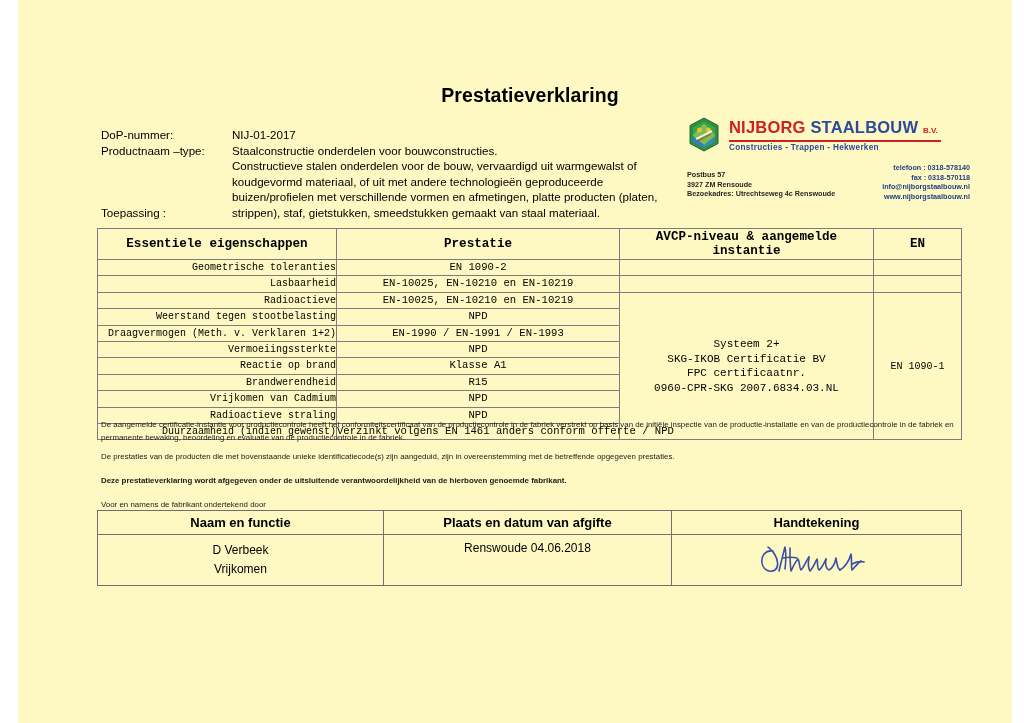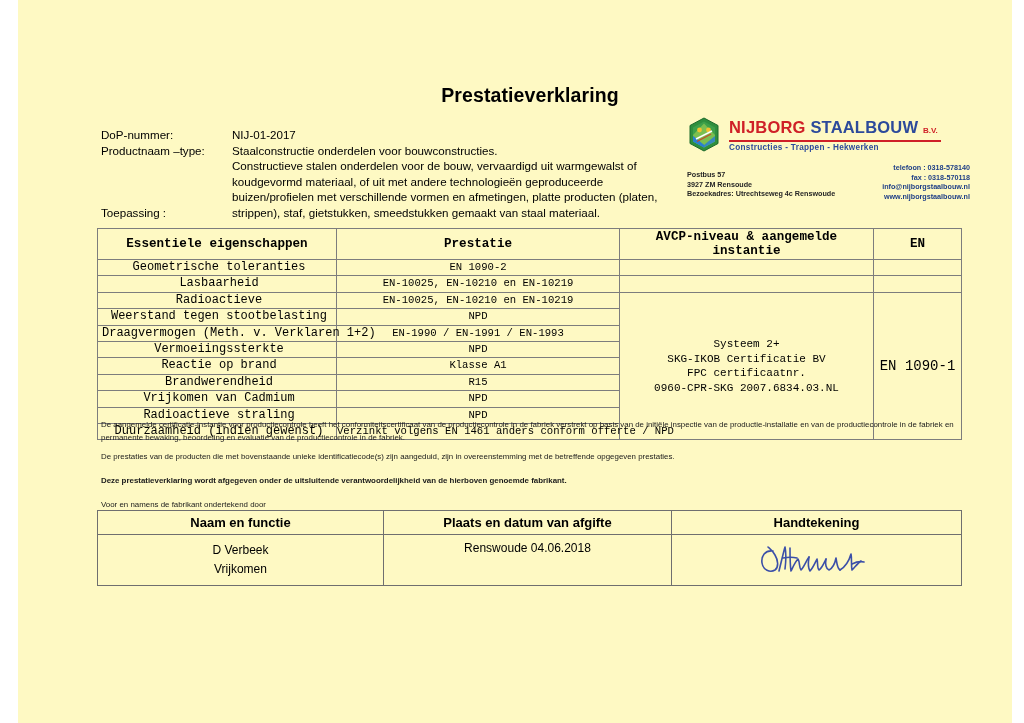--- a/index.html
+++ b/index.html
@@ -139,42 +139,42 @@
     padding: 0;
     vertical-align: middle;
   }
   .main-table th {
     height: 30px;
     font-size: 12.6px;
     font-weight: bold;
     text-align: center;
   }
   .main-table td.c-prop {
-    font-size: 12px;
+    font-size: 10px;
     padding-left: 4px;
     height: 15.4px;
     line-height: 15.4px;
-    text-align: center;
+    text-align: right;
     white-space: nowrap;
   }
   .main-table td.c-perf {
     font-size: 10.6px;
     height: 15.4px;
     line-height: 15.4px;
     text-align: center;
     white-space: nowrap;
   }
   .main-table td.c-avcp {
     font-size: 11px;
     text-align: center;
     line-height: 14.6px;
     vertical-align: middle;
   }
   .main-table td.c-en {
-    font-size: 14px;
+    font-size: 10px;
     text-align: center;
     vertical-align: middle;
   }
   .blank-cell { }
 
   
   .para {
     position: absolute;
     left: 83px;
     font-size: 7.9px;

